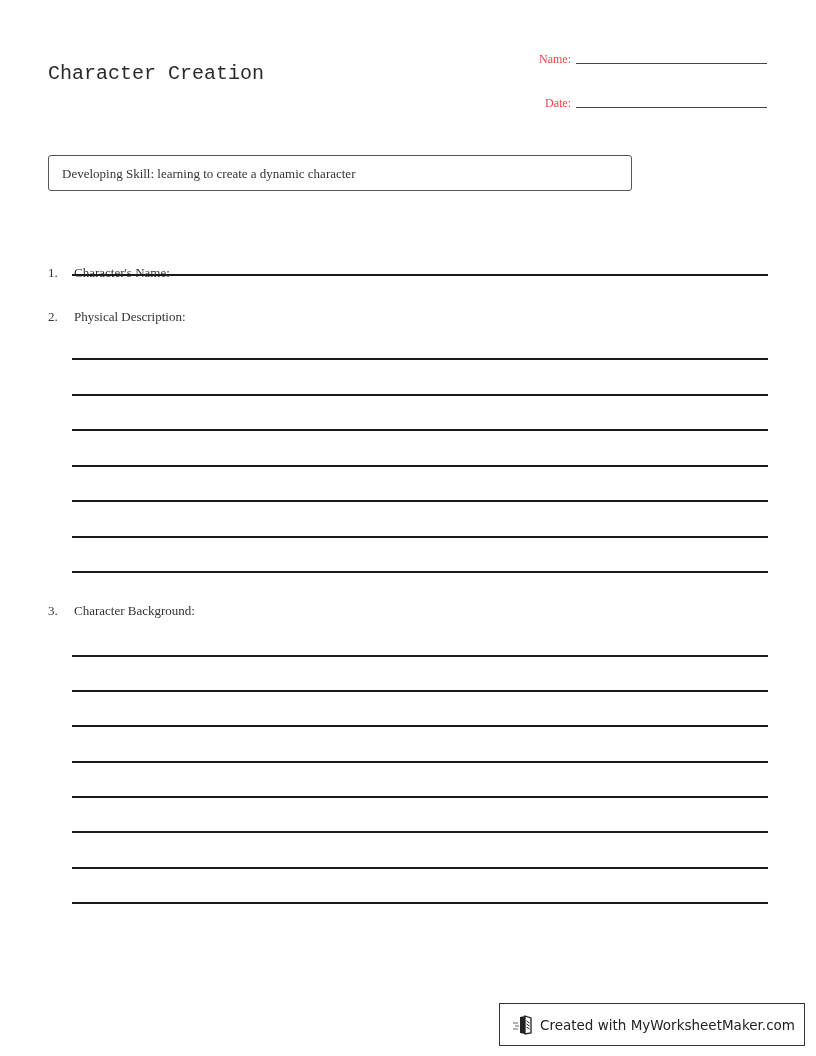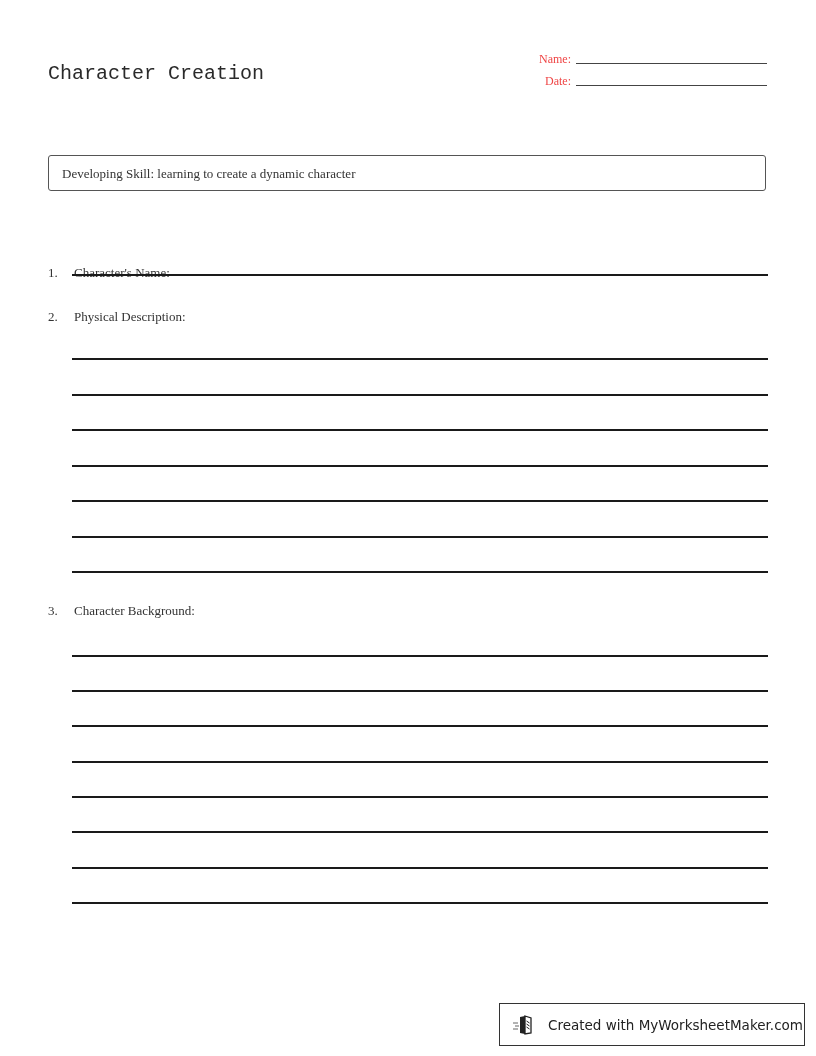--- a/index.html
+++ b/index.html
@@ -18,54 +18,54 @@
       font-family: Liberation Mono, monospace;
     }
     .field-row { position: absolute; display: flex; align-items: flex-end; }
     .field-label {
       font-size: 12px; color: #ef4444; text-align: right;
       width: 44px; margin-right: 5px; line-height: 14px;
     }
     .field-line { width: 191px; border-bottom: 1px solid #444; height: 1px; margin-bottom: 2px; }
     .skill-box {
       position: absolute; left: 48px; top: 155px;
-      width: 718px; height: 36px;
+      width: 584px; height: 36px;
       border: 1px solid #555; border-radius: 3px;
       box-sizing: border-box;
     }
     .skill-text {
       position: absolute; left: 13px; top: 10px;
       font-size: 13px; color: #333; white-space: nowrap;
     }
     .question { position: absolute; left: 48px; font-size: 13px; color: #333; white-space: nowrap; }
     .q-num { display: inline-block; width: 26px; }
     .wline {
       position: absolute; left: 72px; width: 696px; height: 2px;
       background: #1a1a1a;
     }
     .footer-badge {
       position: absolute; left: 499px; top: 1003px;
       width: 306px; height: 43px;
       border: 1px solid #333; box-sizing: border-box;
       display: flex; align-items: center;
       font-family: "DejaVu Sans", "Liberation Sans", sans-serif;
-      font-size: 13.5px; color: #222; gap: 8px;
+      font-size: 13.5px; color: #222;
     }
     .footer-icon { width: 22px; height: 22px; margin-left: 12px; margin-right: 6px; }
   </style>
 </head>
 <body>
 
 <div class="title">Character Creation</div>
 
 <div class="field-row" style="left:527px; top:52px;">
   <span class="field-label">Name:</span>
   <span class="field-line"></span>
 </div>
-<div class="field-row" style="left:527px; top:74px;justify-content:flex-end;">
+<div class="field-row" style="left:527px; top:96px;justify-content:flex-end;">
   <span class="field-label">Date:</span>
   <span class="field-line"></span>
 </div>
 
 <div class="skill-box">
   <span class="skill-text">Developing Skill: learning to create a dynamic character</span>
 </div>
 
 <div class="question" style="top:225px;margin-top:40px;">
   <span class="q-num">1.</span><span>Character's Name:</span>

